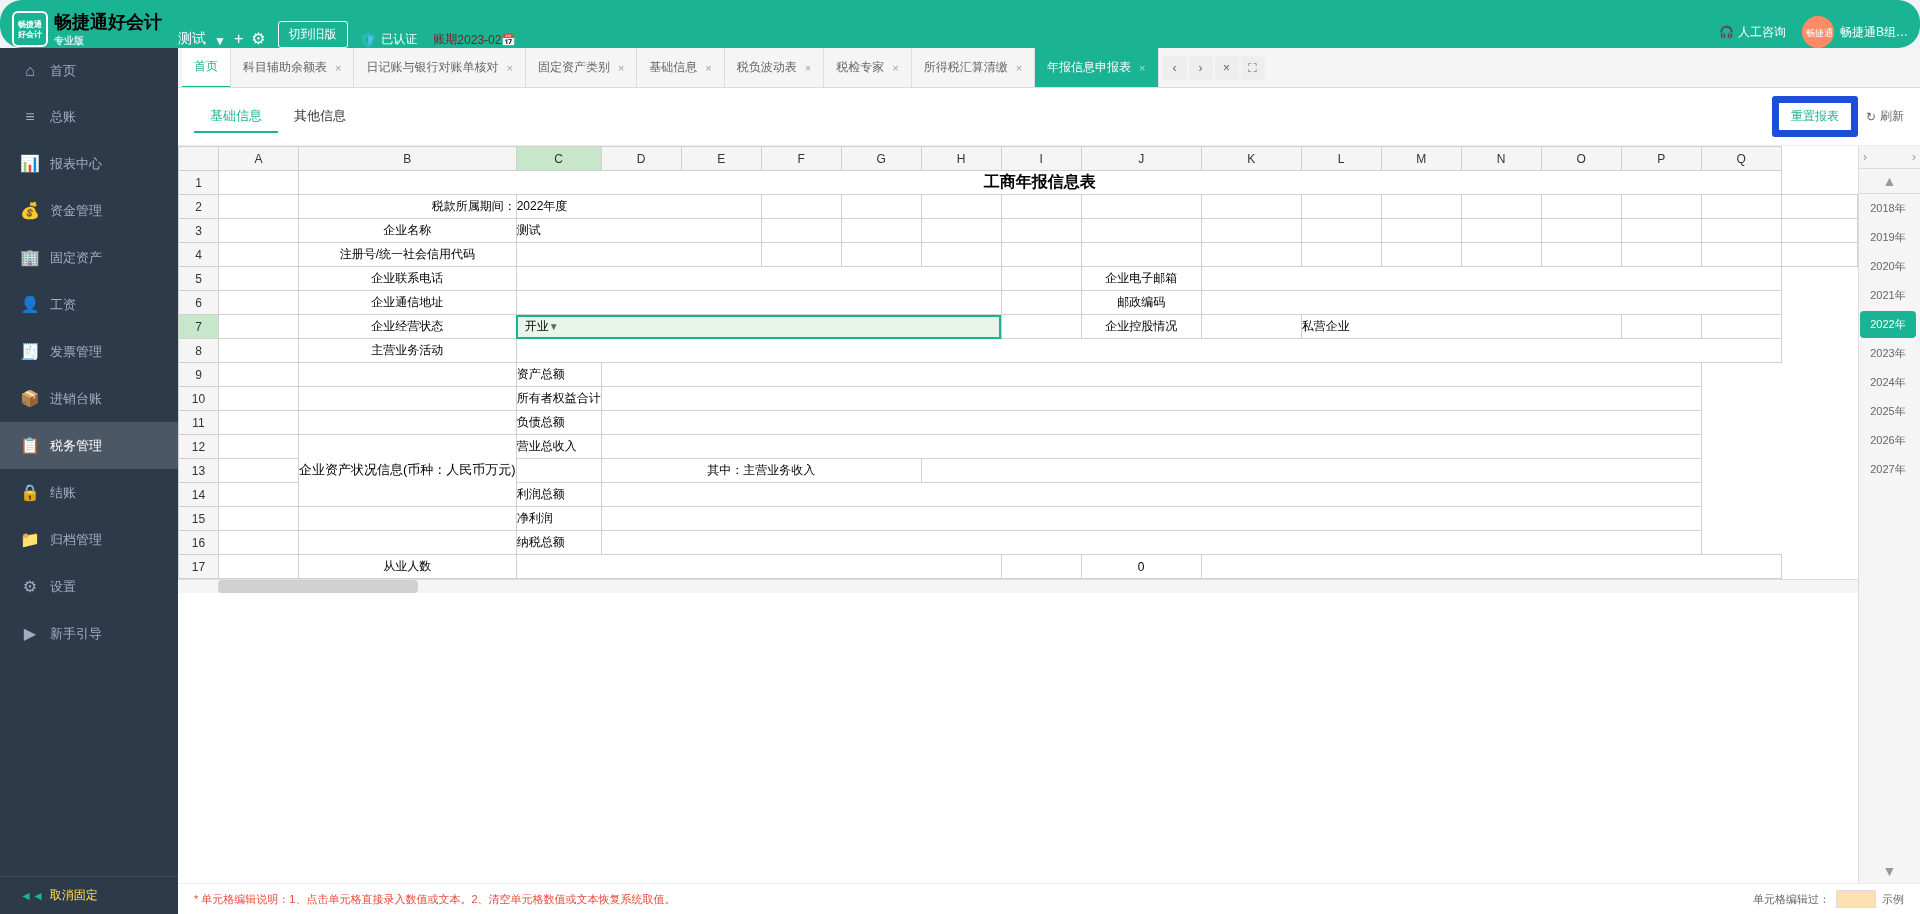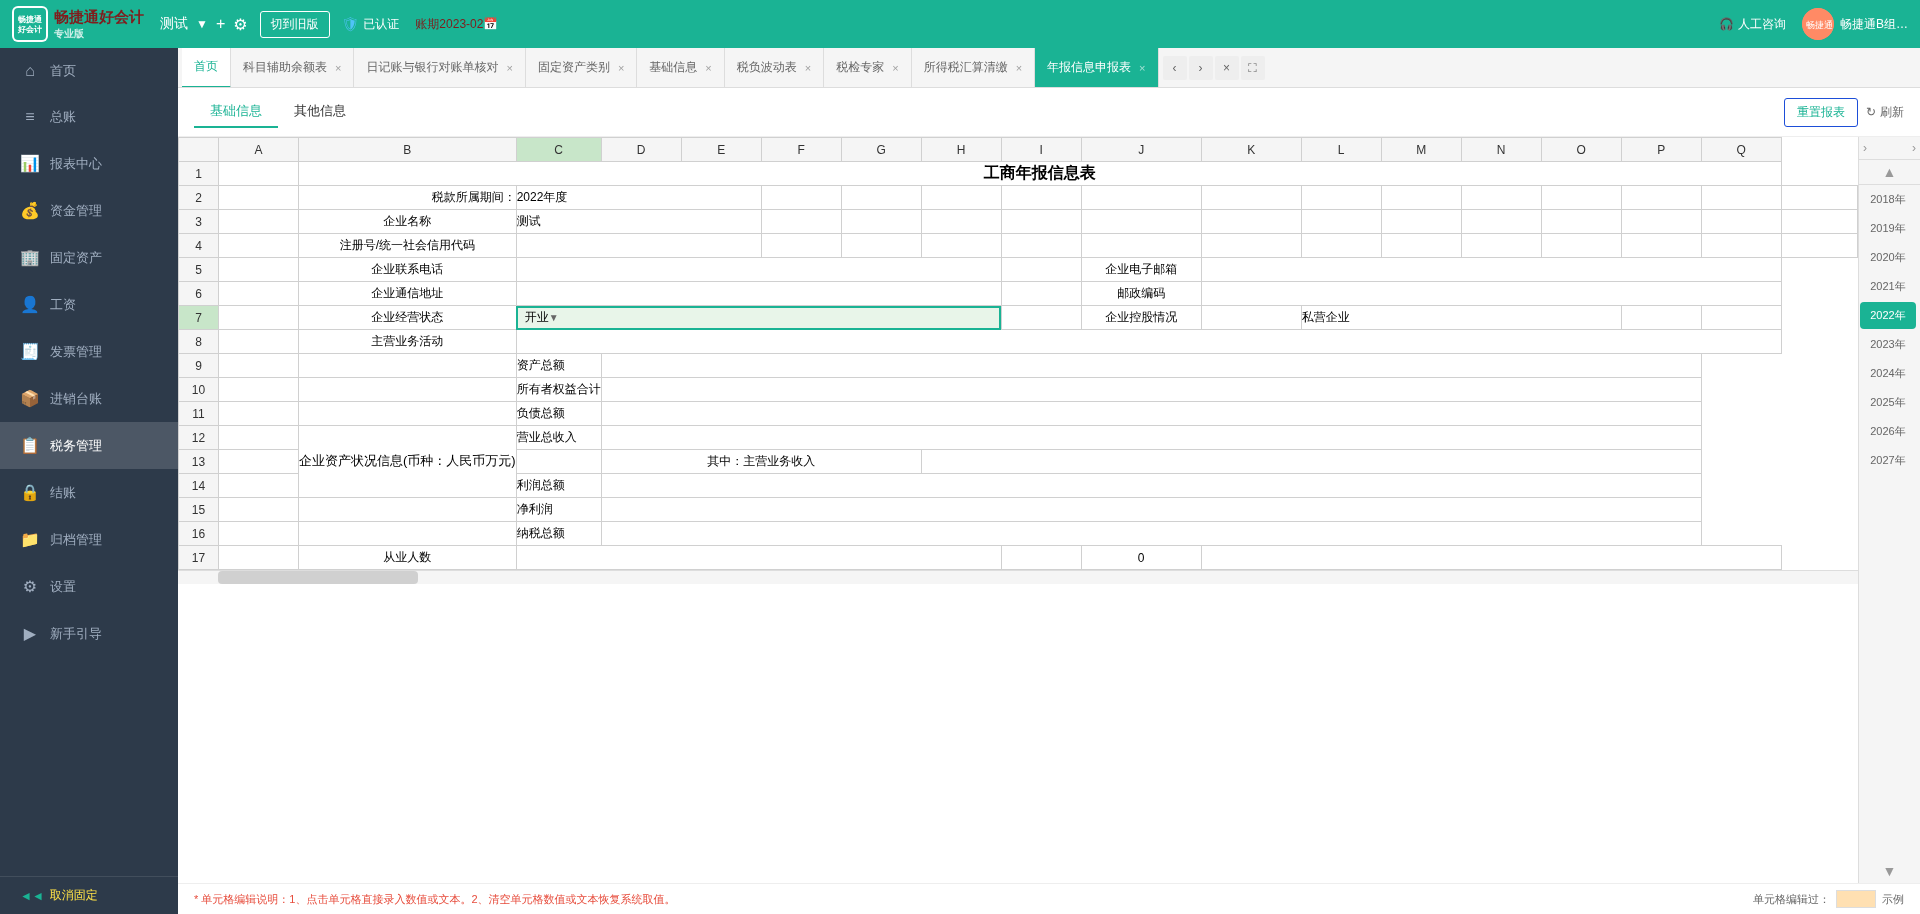--- a/index.html
+++ b/index.html
@@ -1,20 +1,20 @@
 <!DOCTYPE html>
 <html><head>
   <meta charset="utf-8">
   <style>
     * { box-sizing: border-box; margin: 0; padding: 0; }
     body { font-family: 'Microsoft YaHei', Arial, sans-serif; font-size: 12px; background: #f0f2f5; overflow: hidden; }
     
     
     .app-container { display: flex; flex-direction: column; height: 914px; width: 1920px; }
-    .header-bar { display: flex; align-items: center; background: #1ab394; height: 48px; padding: 0 12px; flex-shrink: 0; }
+    .header-bar { display: flex; align-items: flex-end; background: #1ab394; height: 48px; padding: 0 12px; flex-shrink: 0; border-radius: 22px; }
     .main-area { display: flex; flex: 1; overflow: hidden; }
     .sidebar { width: 178px; background: #2d3a4a; flex-shrink: 0; display: flex; flex-direction: column; overflow: hidden; }
     .content-area { flex: 1; display: flex; flex-direction: column; overflow: hidden; background: #fff; }
     
     
     .header-logo { display: flex; align-items: center; gap: 6px; color: #fff; font-size: 14px; font-weight: bold; margin-right: 16px; }
     .logo-box { width: 36px; height: 36px; background: #fff; border-radius: 6px; display: flex; align-items: center; justify-content: center; }
     .header-title { color: #fff; font-size: 14px; margin-right: 8px; }
     .header-dropdown { color: #fff; cursor: pointer; margin-right: 8px; }
     .header-add { color: #fff; font-size: 16px; cursor: pointer; margin-right: 8px; }
@@ -41,21 +41,21 @@
     .tab-close { cursor: pointer; margin-left: 4px; opacity: 0.6; font-size: 11px; }
     .tab-nav { display: flex; align-items: center; gap: 2px; margin-left: 4px; }
     .tab-nav-btn { width: 24px; height: 24px; display: flex; align-items: center; justify-content: center; cursor: pointer; color: #666; background: #eee; border-radius: 2px; font-size: 12px; }
 
     
     .toolbar { display: flex; align-items: center; justify-content: space-between; padding: 8px 16px; background: #fff; border-bottom: 1px solid #eee; flex-shrink: 0; }
     .toolbar-tabs { display: flex; gap: 0; }
     .toolbar-tab { padding: 6px 16px; font-size: 13px; cursor: pointer; color: #333; border-bottom: 2px solid transparent; }
     .toolbar-tab.active { color: #1ab394; border-bottom: 2px solid #1ab394; }
     .toolbar-actions { display: flex; align-items: center; gap: 8px; }
-    .btn-reset { border: 1px solid #1d4ed8; color: #1ab394; background: #fff; padding: 5px 12px; border-radius: 3px; cursor: pointer; font-size: 12px; }
+    .btn-reset { border: 7px solid #1d4ed8; color: #1ab394; background: #fff; padding: 5px 12px; border-radius: 3px; cursor: pointer; font-size: 12px; }
     .btn-refresh { display: flex; align-items: center; gap: 4px; color: #666; background: transparent; border: none; cursor: pointer; font-size: 12px; }
 
     
     .spreadsheet-container { flex: 1; overflow: hidden; display: flex; position: relative; }
     .spreadsheet-left { flex: 1; overflow: auto; }
     
     .sheet-table { border-collapse: collapse; min-width: 100%; font-size: 12px; }
     .sheet-table th, .sheet-table td { border: 1px solid #d0d0d0; padding: 0; min-height: 24px; height: 24px; white-space: nowrap; }
     .col-header { background: #f5f5f5; text-align: center; font-weight: normal; color: #333; padding: 2px 4px; min-width: 40px; }
     .row-header { background: #f5f5f5; text-align: center; color: #333; min-width: 36px; width: 36px; padding: 2px 4px; }
@@ -91,21 +91,21 @@
   <div class="header-bar">
     <div class="header-logo">
       <div class="logo-box">
         <svg width="32" height="32" viewBox="0 0 32 32">
           <rect width="32" height="32" fill="#1ab394" rx="4"></rect>
           <text x="4" y="14" font-size="8" fill="#fff" font-weight="bold">畅捷通</text>
           <text x="4" y="24" font-size="8" fill="#fff">好会计</text>
         </svg>
       </div>
       <div style="display:flex;flex-direction:column;">
-        <span style="color:#7f1d1d;font-size:15px;font-weight:bold;">畅捷通好会计</span>
+        <span style="color:#000000;font-size:18px;font-weight:bold;">畅捷通好会计</span>
         <span style="color:rgba(255,255,255,0.8);font-size:10px;">专业版</span>
       </div>
     </div>
 
     <span class="header-title">测试</span>
     <span class="header-dropdown">▼</span>
     <span class="header-add">+</span>
     <span class="header-settings">⚙</span>
     <button class="header-old-btn">切到旧版</button>
 

